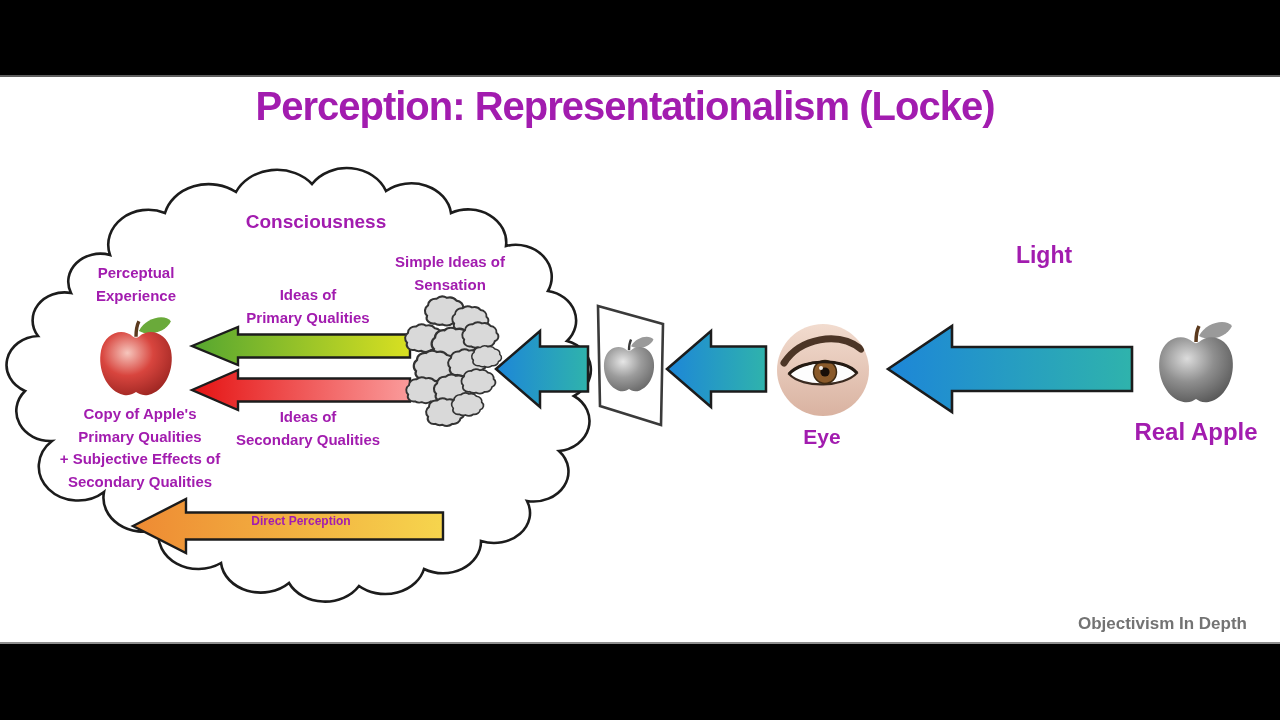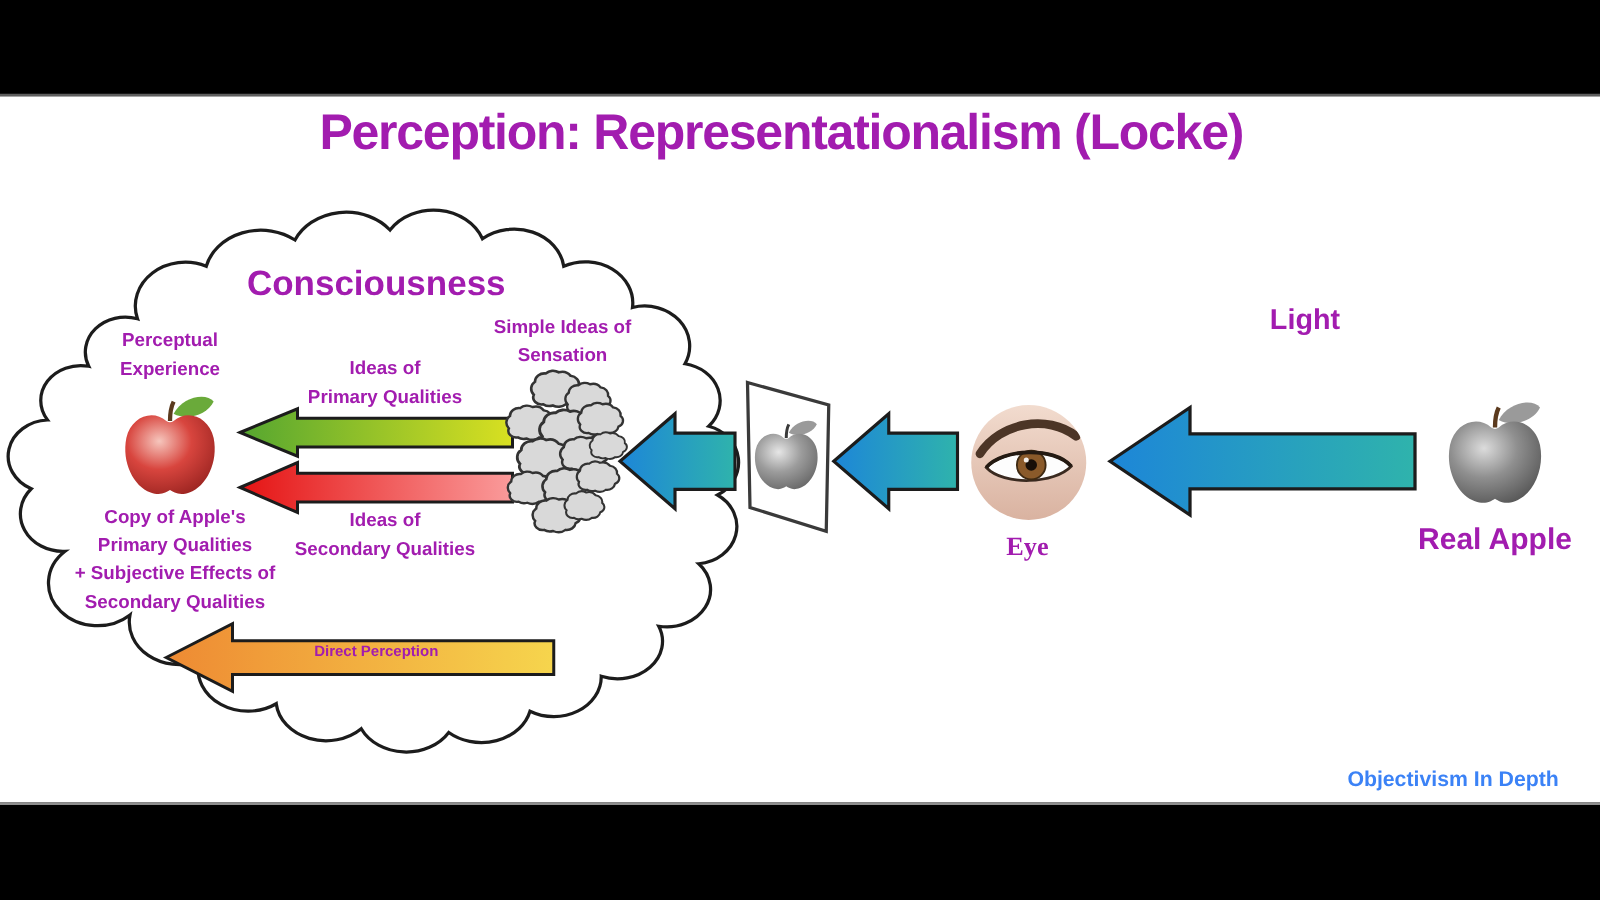--- a/index.html
+++ b/index.html
@@ -4,32 +4,32 @@
 <style>
   html,body{margin:0;padding:0;background:#000;}
   #stage{position:relative;width:1280px;height:720px;background:#fff;overflow:hidden;
          font-family:"Liberation Sans",sans-serif;}
   .bar{position:absolute;left:0;width:100%;background:#000;}
   #bar-top{top:0;height:75px;border-bottom:2px solid #5e5e5e;}
   #bar-bottom{bottom:0;height:76px;border-top:2px solid #8e8e8e;}
   svg{position:absolute;left:0;top:0;}
   .txt{position:absolute;font-weight:bold;color:#a21caf;text-align:center;white-space:nowrap;}
   #slide-title{left:0;width:1250px;top:84px;font-size:40px;letter-spacing:-1px;}
-  #consciousness{left:151px;width:300px;top:211px;font-size:28px;}
+  #consciousness{left:166px;width:300px;top:211px;font-size:19px;}
   #perceptual{left:36px;width:200px;top:261px;font-size:15px;line-height:23px;}
   #ideas-primary{left:208px;width:200px;top:283px;font-size:15px;line-height:23px;}
   #ideas-secondary{left:208px;width:200px;top:405px;font-size:15px;line-height:23px;}
   #simple-ideas{left:358px;width:184px;top:250px;font-size:15px;line-height:23px;}
   #copy-block{left:25px;width:230px;top:403px;font-size:15px;line-height:22.5px;}
   #direct-perception{left:201px;width:200px;top:514px;font-size:12px;}
   #light-title{left:944px;width:200px;top:242px;font-size:23px;}
   #light-sub{left:894px;width:240px;top:274px;font-size:15px;line-height:22px;}
-  #eye-label{left:722px;width:200px;top:425px;font-size:21px;font-family:Liberation Serif, serif;}
+  #eye-label{left:722px;width:200px;top:425px;font-size:21px;}
   #real-apple-label{left:1096px;width:200px;top:418px;font-size:24px;}
-  #watermark{right:33px;top:614px;font-size:17px;color:#3b82f6;text-align:right;}
+  #watermark{right:33px;top:614px;font-size:17px;color:#737373;text-align:right;}
 </style>
 </head>
 <body>
 
 <div id="stage">
 
   <svg width="1280" height="720" viewBox="0 0 1280 720">
     <defs>
       <linearGradient id="gGreen" x1="0" y1="0" x2="1" y2="0">
         <stop offset="0" stop-color="#55a630"></stop>

